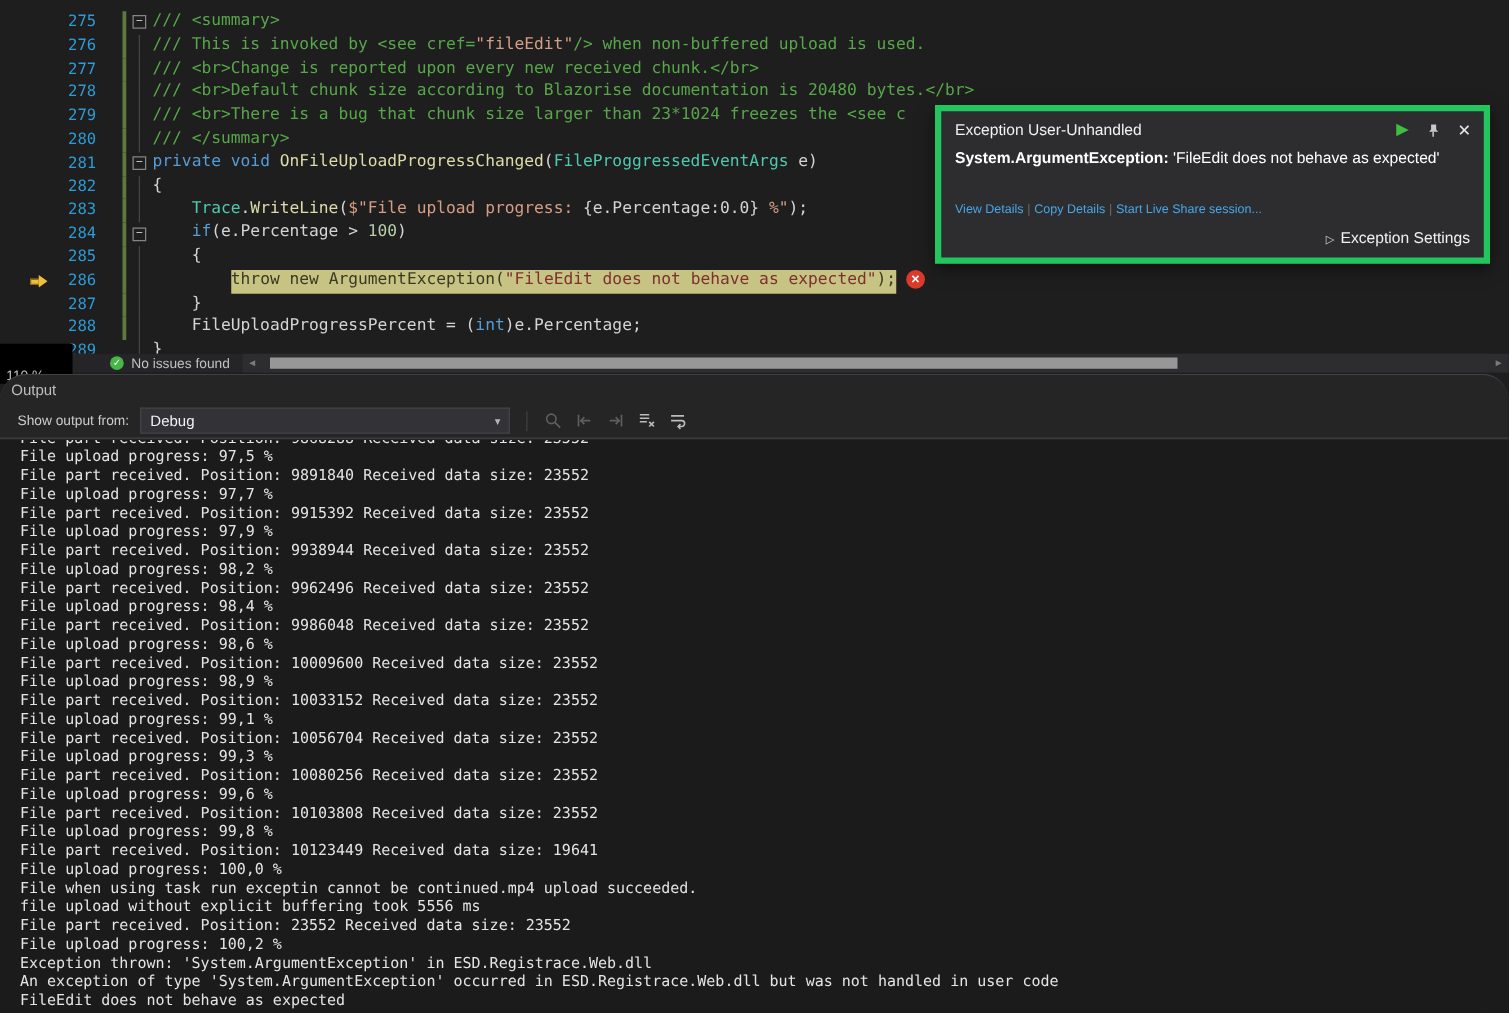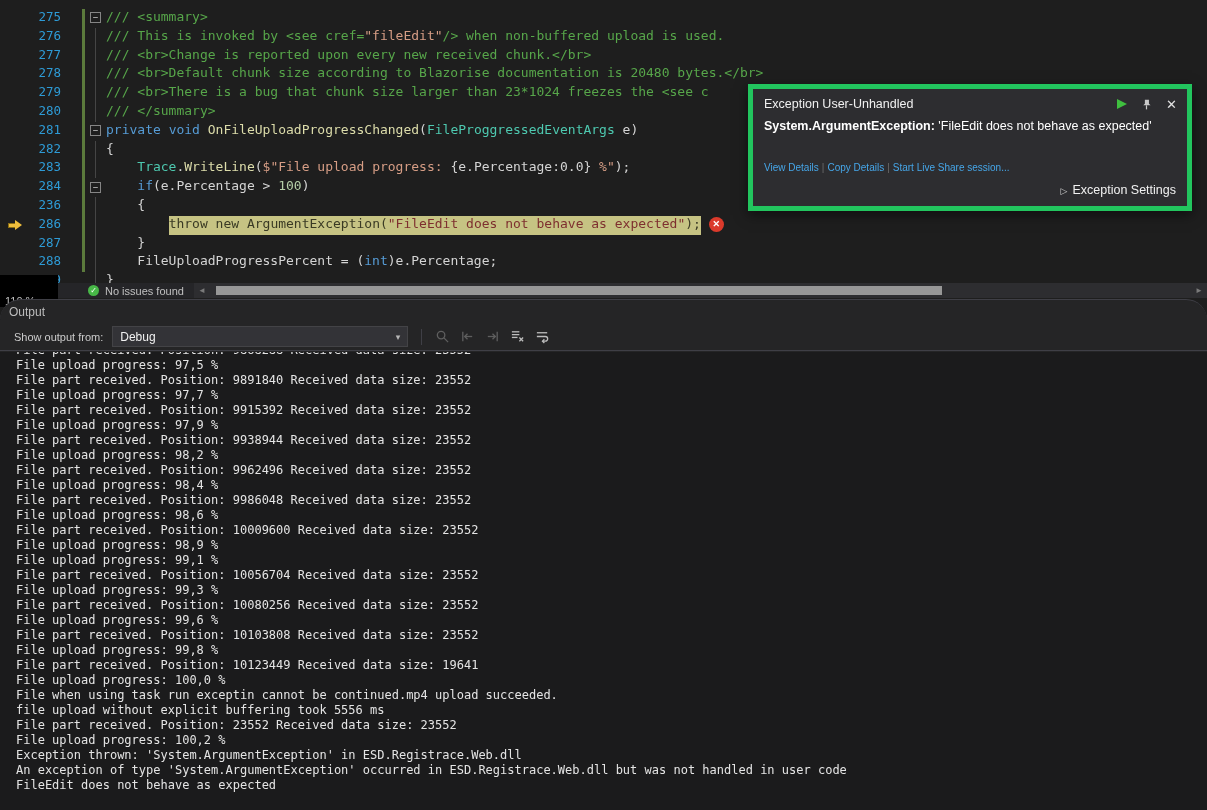--- a/index.html
+++ b/index.html
@@ -1,21 +1,21 @@
 <!DOCTYPE html>
 <html><head>
 <meta charset="utf-8">
 <style>
   * { box-sizing: border-box; margin: 0; padding: 0; }
   html,body { width:1207px; height:810px; overflow:hidden; }
   body { background:#1e1e1e; font-family:"Liberation Sans", sans-serif; position:relative; }
 
   
   .editor { position:relative; height:283px; background:#1e1e1e; overflow:hidden; }
-  .code-rows { position:absolute; top:9px; left:0; right:0; }
+  .code-rows { position:absolute; top:9px; left:16px; right:0; }
   .row { display:flex; height:18.8px; line-height:18.8px; font:13px "DejaVu Sans Mono", monospace; }
   .m-exec { width:28px; flex:none; position:relative; }
   .exec-arrow { position:absolute; left:8px; top:4px; width:14px; height:11px; }
   .exec-arrow .bar { position:absolute; left:0; top:3px; width:7px; height:5px; background:#EFBE3C; border:1px solid #8a6d14; border-right:none; }
   .exec-arrow .head { position:absolute; left:7px; top:0; width:0; height:0; border-left:7px solid #EFBE3C; border-top:5.5px solid transparent; border-bottom:5.5px solid transparent; }
   .m-num { width:36px; flex:none; text-align:right; color:#2E9BD6; font-size:12.5px; padding-right:3px; }
   .m-chg { width:24px; flex:none; position:relative; }
   .m-chg.chg::after { content:""; position:absolute; right:3px; top:0; bottom:0; width:3px; background:#5B7A3C; }
   .m-fold { width:18px; flex:none; position:relative; }
   .fold-box { position:absolute; left:2px; top:50%; margin-top:-6px; width:11px; height:11px; border:1px solid #858585; background:#1e1e1e; color:#c8c8c8; font:9px/9px "DejaVu Sans Mono", monospace; text-align:center; }
@@ -169,21 +169,21 @@
         <div class="m-exec"></div>
         <div class="m-num">284</div>
         <div class="m-chg chg"></div>
         <div class="m-fold">
           <div class="fold-box">−</div>
         </div>
         <div class="code"><span class="p">    </span><span class="k">if</span><span class="p">(e.Percentage &gt; </span><span class="d">100</span><span class="p">)</span></div>
       </div>
       <div class="row">
         <div class="m-exec"></div>
-        <div class="m-num">236</div>
+        <div class="m-num">285</div>
         <div class="m-chg chg"></div>
         <div class="m-fold">
           <div class="fold-line"></div>
         </div>
         <div class="code"><span class="p">    {</span></div>
       </div>
       <div class="row">
         <div class="m-exec">
           <div class="exec-arrow">
             <i class="bar"></i>
@@ -325,20 +325,21 @@
       <div>File part received. Position: 9915392 Received data size: 23552</div>
       <div>File upload progress: 97,9 %</div>
       <div>File part received. Position: 9938944 Received data size: 23552</div>
       <div>File upload progress: 98,2 %</div>
       <div>File part received. Position: 9962496 Received data size: 23552</div>
       <div>File upload progress: 98,4 %</div>
       <div>File part received. Position: 9986048 Received data size: 23552</div>
       <div>File upload progress: 98,6 %</div>
       <div>File part received. Position: 10009600 Received data size: 23552</div>
       <div>File upload progress: 98,9 %</div>
+      <div>File part received. Position: 10033152 Received data size: 23552</div>
       <div>File upload progress: 99,1 %</div>
       <div>File part received. Position: 10056704 Received data size: 23552</div>
       <div>File upload progress: 99,3 %</div>
       <div>File part received. Position: 10080256 Received data size: 23552</div>
       <div>File upload progress: 99,6 %</div>
       <div>File part received. Position: 10103808 Received data size: 23552</div>
       <div>File upload progress: 99,8 %</div>
       <div>File part received. Position: 10123449 Received data size: 19641</div>
       <div>File upload progress: 100,0 %</div>
       <div>File when using task run exceptin cannot be continued.mp4 upload succeeded.</div>

